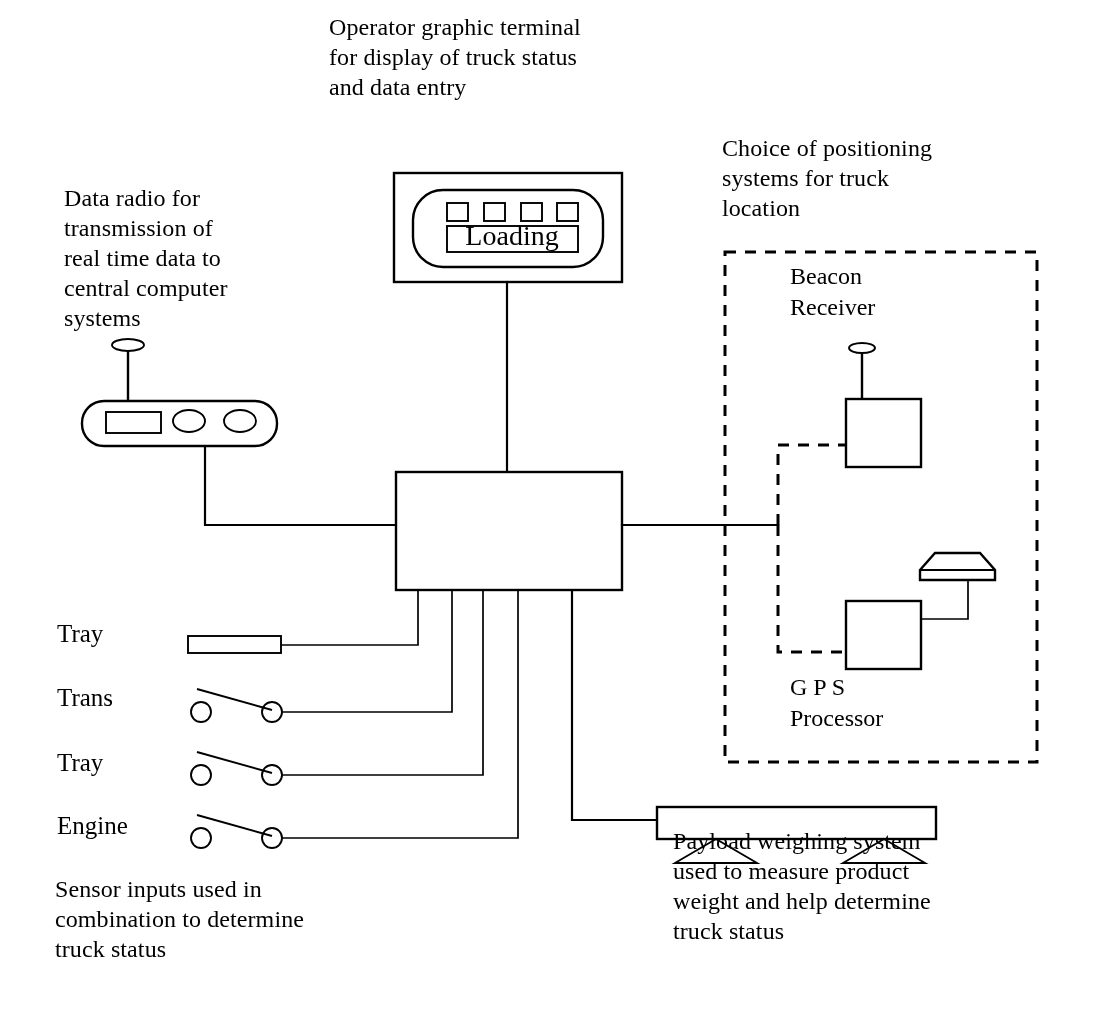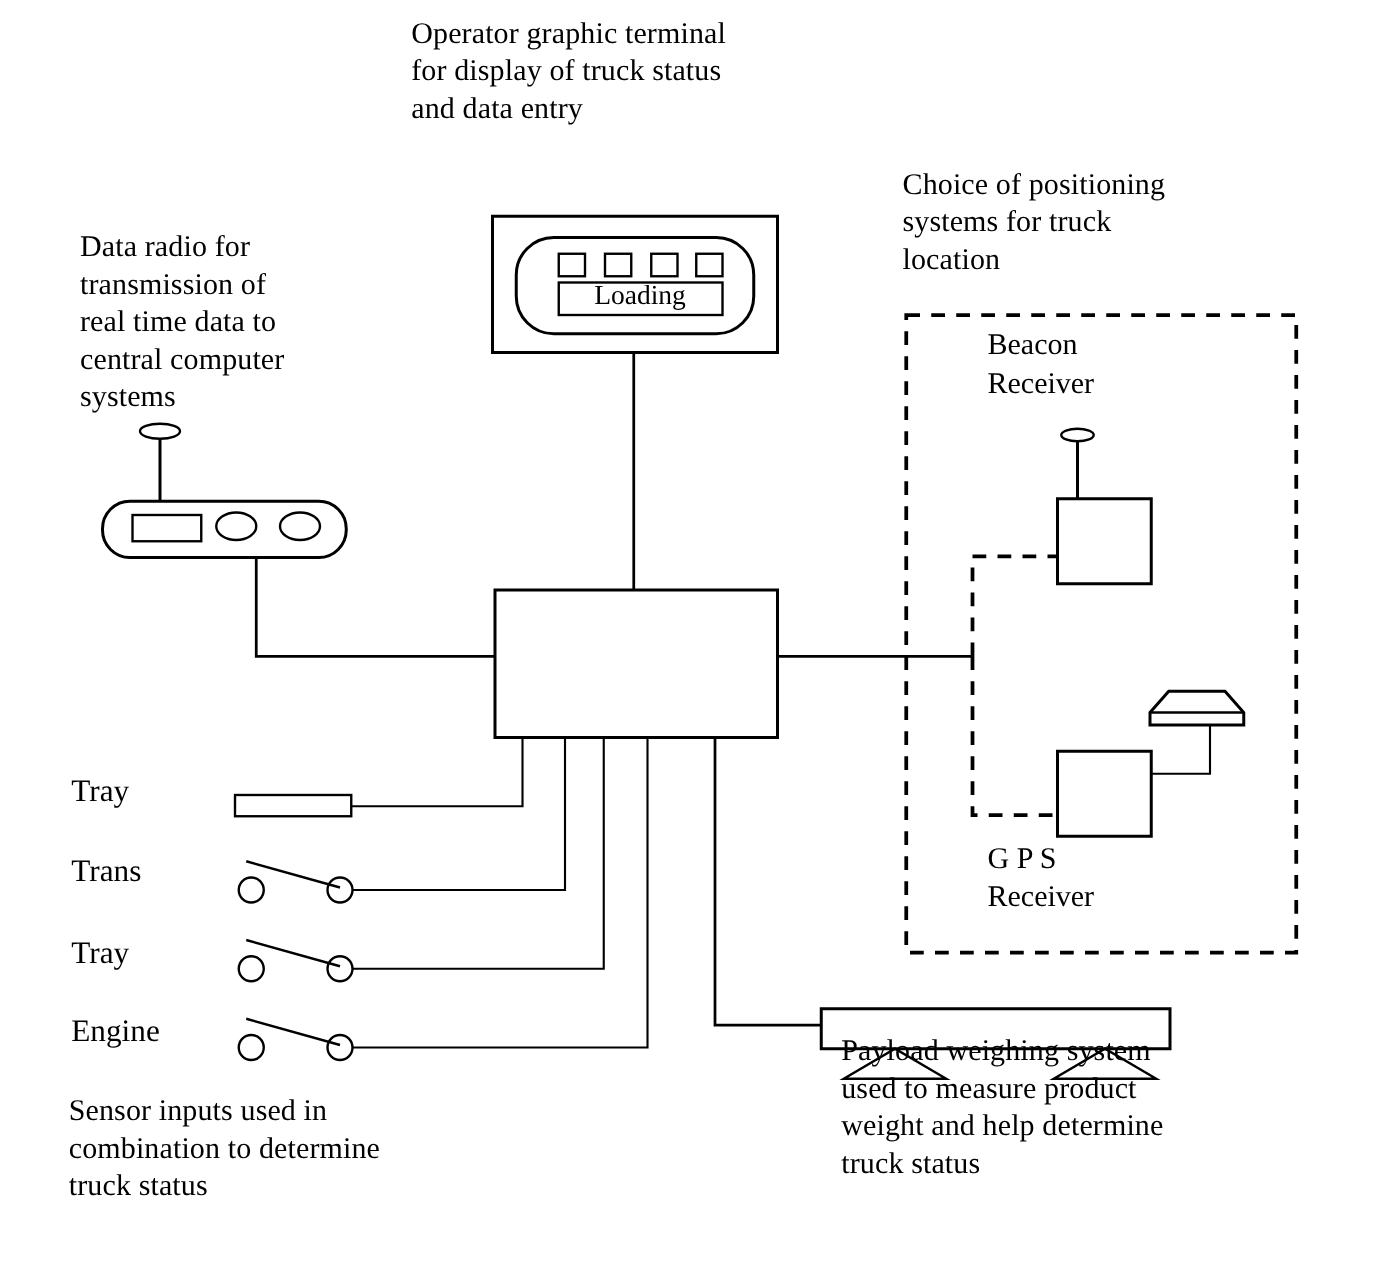--- a/index.html
+++ b/index.html
@@ -87,21 +87,21 @@
     white-space: pre-line;
   }
   .sensor-label {
     position: absolute;
     font-size: 25px;
     line-height: 28px;
     color: #000000;
   }
   .screen-text {
     position: absolute;
-    font-size: 22px;
+    font-size: 28px;
     line-height: 24px;
     color: #000000;
     text-align: center;
   }
   #cap-terminal { left: 329px; top: 12px; }
   #cap-radio    { left: 64px;  top: 183px; }
   #cap-position { left: 722px; top: 133px; }
   #cap-sensors  { left: 55px;  top: 874px; }
   #cap-payload  { left: 640px; top: 826px; margin-left: 33px; }
   #label-cpu    { left: 400px; top: 479px; width: 222px; }
@@ -220,21 +220,21 @@
   <div class="caption" id="cap-payload">Payload weighing system
 used to measure product
 weight and help determine
 truck status</div>
 
 
   <div class="node-label" id="label-beacon">Beacon
 Receiver</div>
 
   <div class="node-label" id="label-gps">G P S
-Receiver</div>
+Processor</div>
 
   <div class="screen-text" id="label-loading">Loading</div>
 
   <div class="sensor-label" id="lab-speed">Tray</div>
 
   <div class="sensor-label" id="lab-trans">Trans</div>
 
   <div class="sensor-label" id="lab-tray">Tray</div>
 
   <div class="sensor-label" id="lab-engine">Engine</div>

